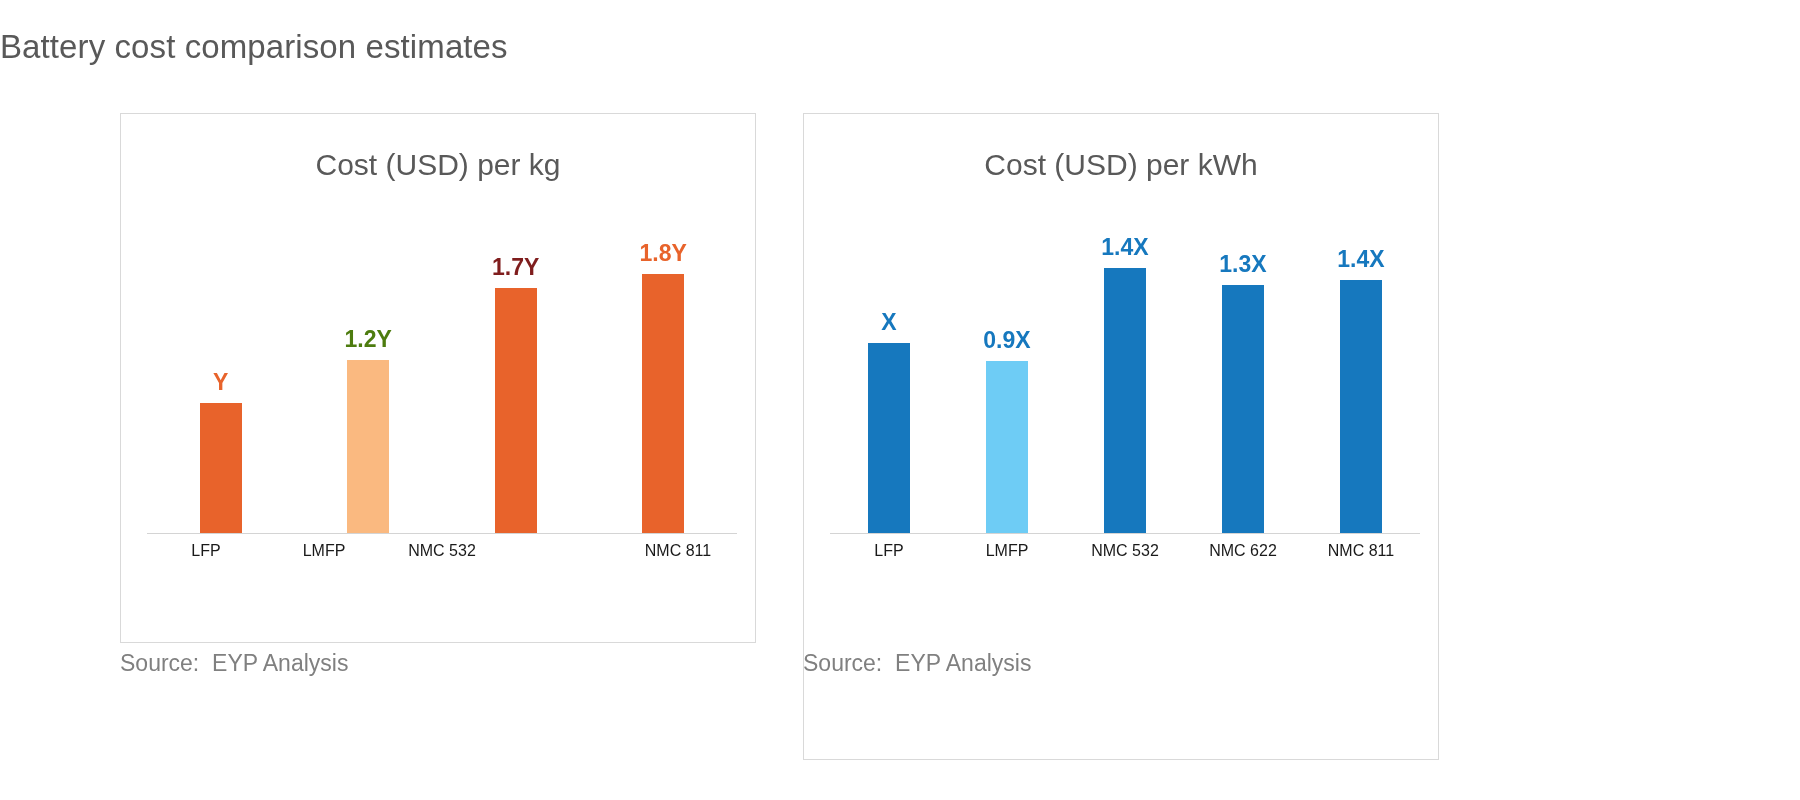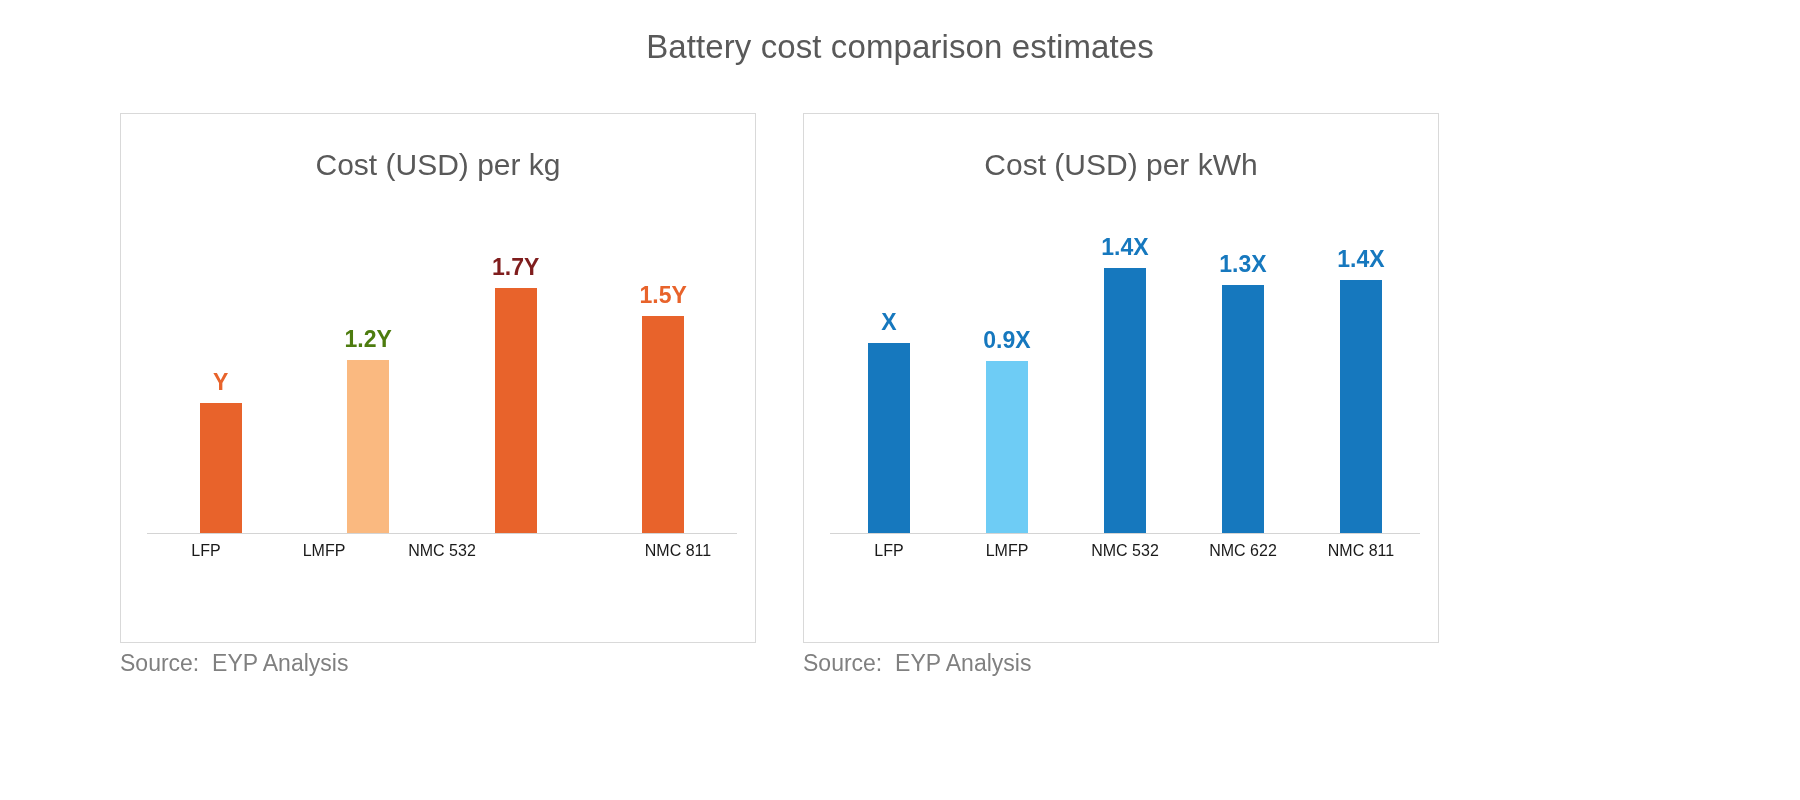--- a/index.html
+++ b/index.html
@@ -7,36 +7,35 @@
     width:1800px;height:800px;
     background:#ffffff;
     font-family:"Liberation Sans", sans-serif;
     overflow:hidden;
   }
   .page{position:relative;width:1800px;height:800px;}
 
   .main-title{
     position:absolute;
     top:28px;left:0;width:1800px;
-    text-align:center;
     font-size:33px;
     color:#595959;
     letter-spacing:.1px;
     font-weight:400;
   }
 
   
   .panel{
     position:absolute;
     border:1px solid #d9d9d9;
     background:#ffffff;
     box-sizing:border-box;
   }
   #panel-left{ left:120px; top:113px; width:636px; height:530px;padding-left:40px; }
-  #panel-right{ left:803px; top:113px; width:636px; height:530px; }
+  #panel-right{ left:803px; top:113px; width:636px; height:647px; }
 
   .panel-title{
     position:absolute;
     top:34px;left:0;width:100%;
     text-align:center;
     font-size:30px;
     color:#595959;
     font-weight:400;
   }
 
@@ -127,22 +126,22 @@
           </div>
           <div class="bar-slot">
             <div class="bar-value" style="color: #4d7c0f;">1.2Y</div>
             <div class="bar-rect" style="height: 173px; background: rgb(250, 185, 128);"></div>
           </div>
           <div class="bar-slot">
             <div class="bar-value" style="color: #7f1d1d;">1.7Y</div>
             <div class="bar-rect" style="height: 245px; background: rgb(232, 99, 43);"></div>
           </div>
           <div class="bar-slot">
-            <div class="bar-value" style="color: rgb(232, 99, 43);">1.5Y</div>
-            <div class="bar-rect" style="height: 217px; background: rgb(232, 99, 43);"></div>
+            <div class="bar-value" style="color: rgb(232, 99, 43);">1.8Y</div>
+            <div class="bar-rect" style="height: 259px; background: rgb(232, 99, 43);"></div>
           </div>
         </div>
       <div class="axis-line"></div>
     </div>
     <div class="xlabels" id="xlabels-left">
         <div class="xlabel" style="left: 10%;">LFP</div>
         <div class="xlabel" style="left: 30%;">LMFP</div>
         <div class="xlabel" style="left: 50%;">NMC 532</div>
         <div class="xlabel" style="left: 90%;">NMC 811</div>
       </div>

